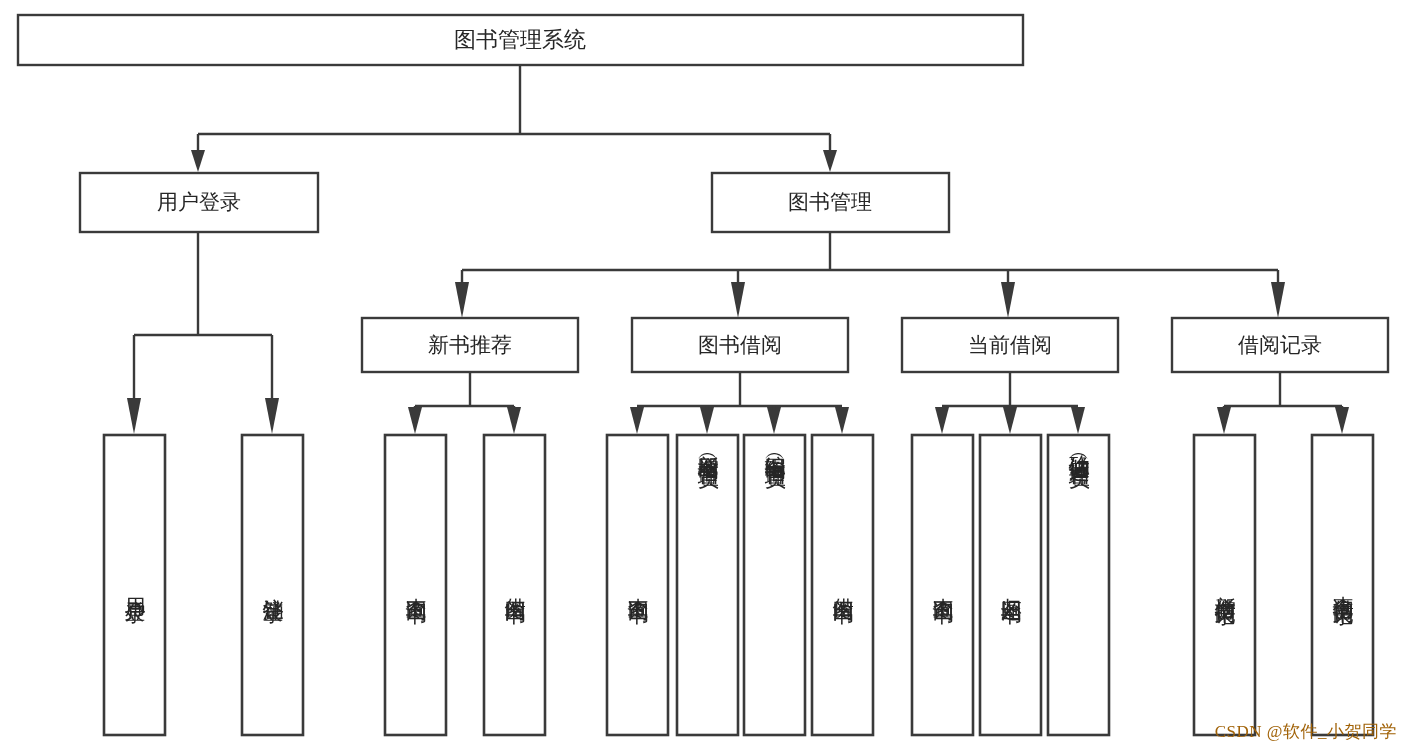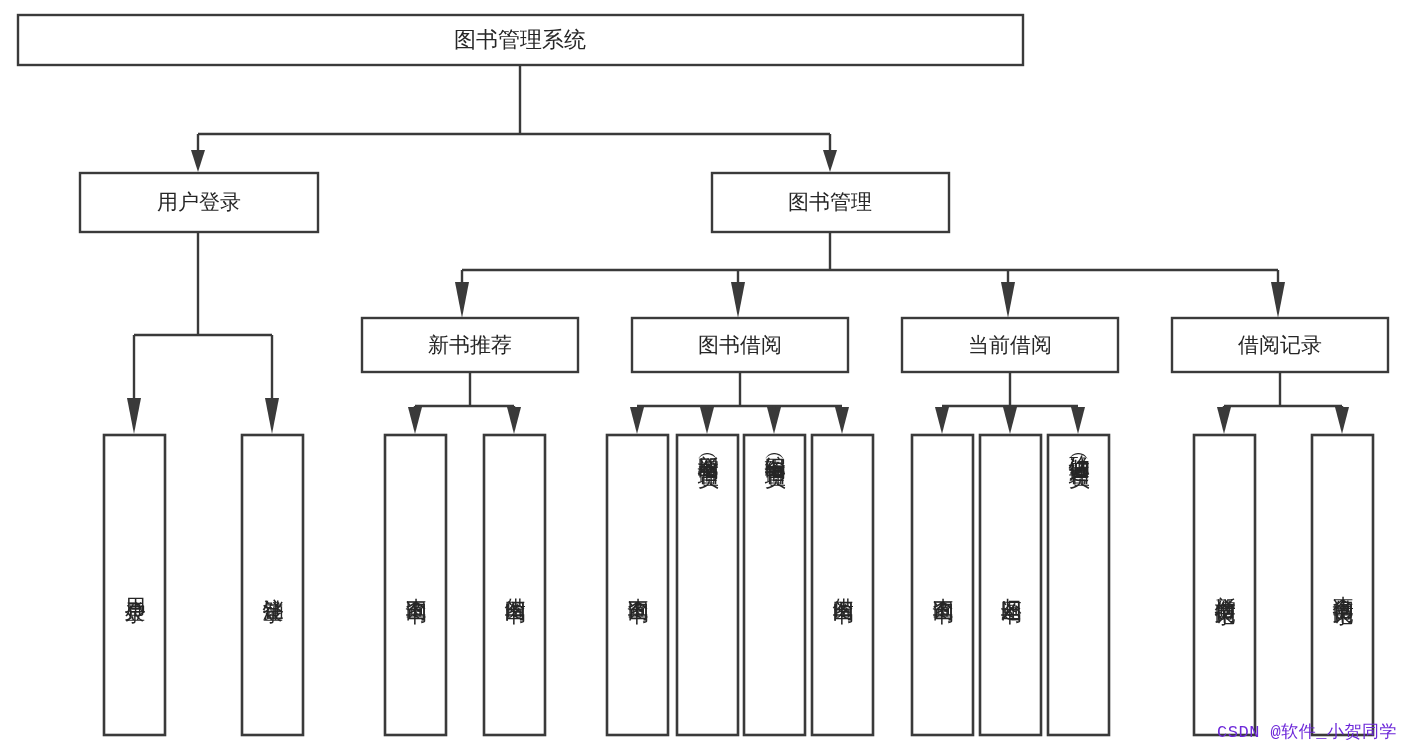--- a/index.html
+++ b/index.html
@@ -72,23 +72,23 @@
     font-size: 21px;
     line-height: 1.12;
     letter-spacing: 2px;
     color: #262626;
     white-space: nowrap;
   }
   .watermark {
     position: absolute;
     right: 8px;
     bottom: 4px;
-    font-family: Liberation Mono, monospace;
+    font-family: Liberation Serif, serif;
     font-size: 17px;
-    color: #6d28d9;
+    color: #a16207;
     letter-spacing: 0.5px;
     user-select: none;
   }
 </style>
 </head>
 <body>
 
 <div id="diagram-root">
 
   <svg class="diagram-canvas" viewBox="0 0 1405 747" xmlns="http://www.w3.org/2000/svg">

